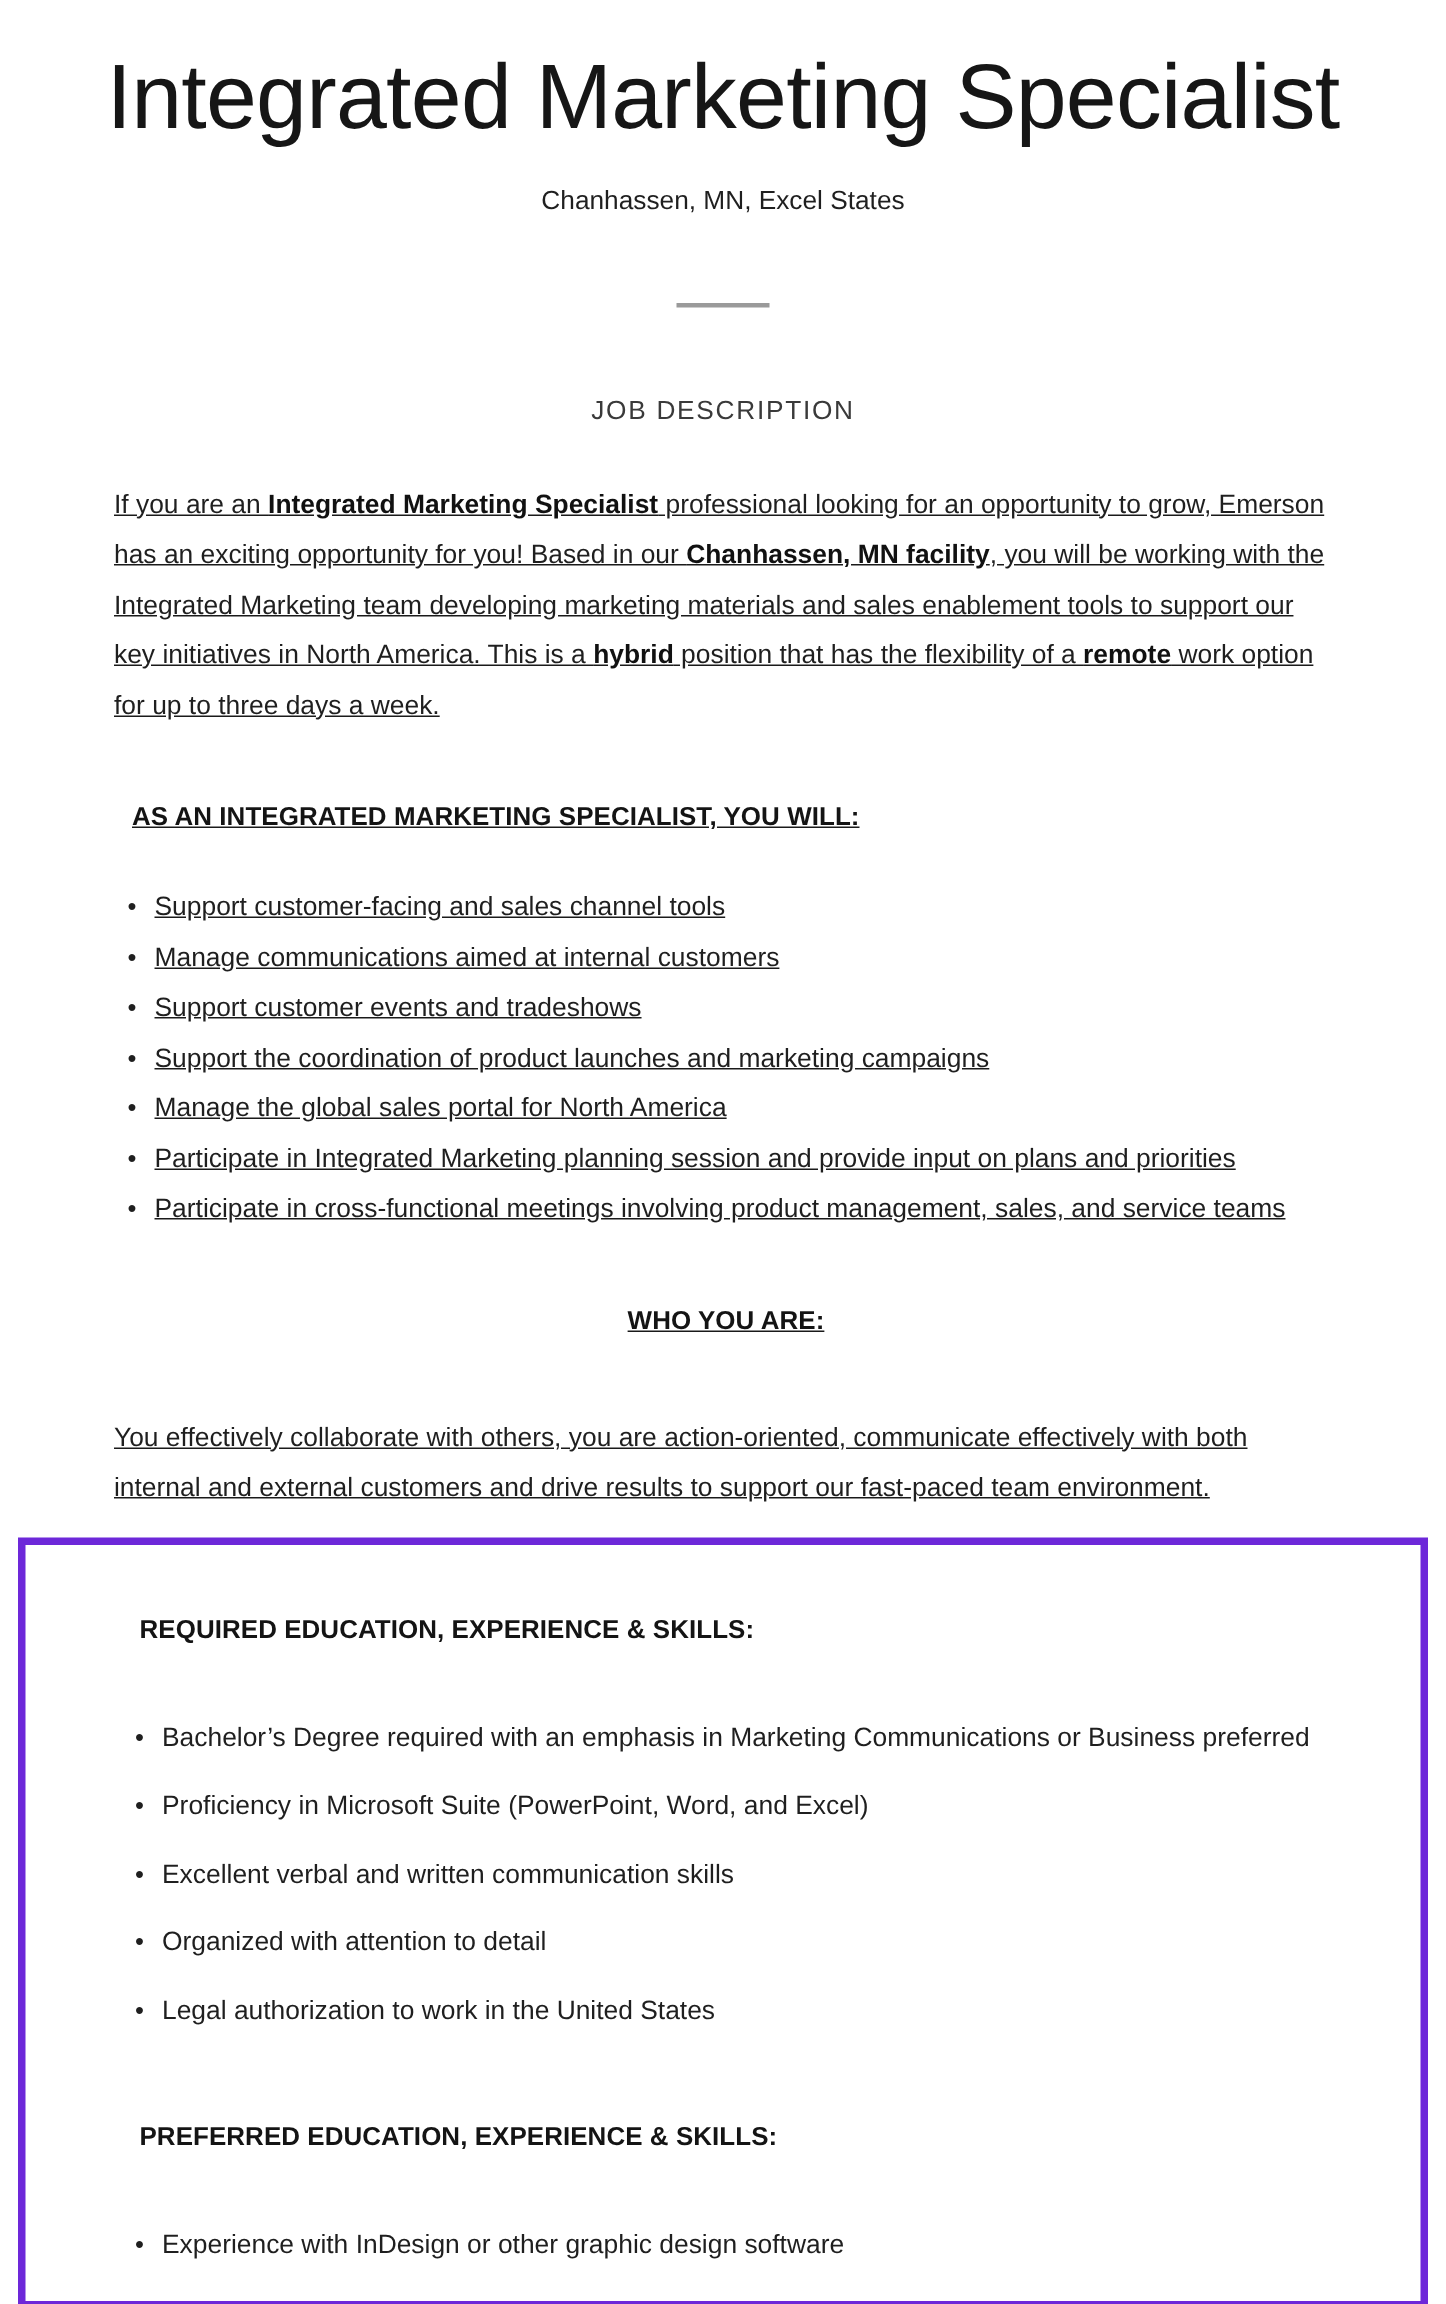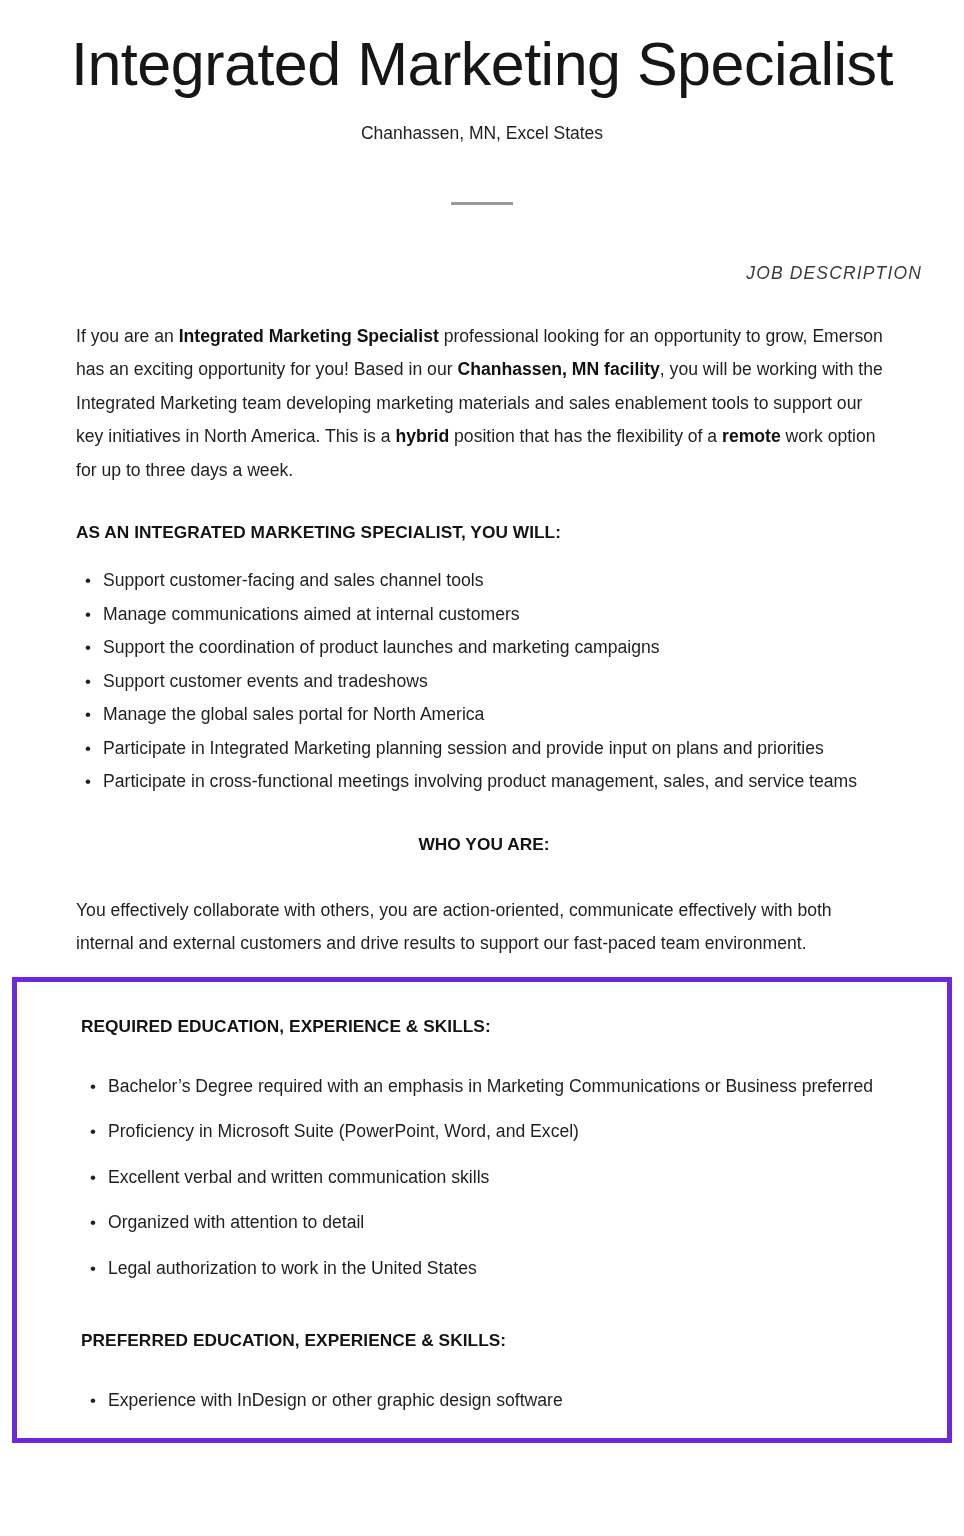--- a/index.html
+++ b/index.html
@@ -57,47 +57,47 @@
     height: 3px;
     background: #9a9a9a;
     border: 0;
     margin: 0;
   }
 
   
   .section-eyebrow {
     margin: 0;
     padding: 0 40px;
-    text-align: right;
+    text-align: center;
     font-size: 17.5px;
     font-weight: 400;
     letter-spacing: 1.15px;
     color: #3a3a3a;
-    font-style: italic;
   }
 
   
   .content {
     padding: 0 74px;
+    text-decoration: underline;
   }
   .body-para {
     margin: 0;
     padding-top: 36px;
     font-size: 17.6px;
     line-height: 33.5px;
     color: #1f1f1f;
     font-weight: 400;
   }
   .body-para b,
   .body-para strong {
     font-weight: 700;
     color: #111111;
   }
   .sec-heading {
-    margin: 0;
+    margin: 12px;
     padding-top: 31px;
     font-size: 17.3px;
     font-weight: 700;
     line-height: 28px;
     color: #141414;
     letter-spacing: 0.05px;
   }
   .sec-heading.indented {
     padding-left: 4px;
     text-align: center;
@@ -158,22 +158,22 @@
 
   <div class="content">
 
     <p class="body-para" id="intro-paragraph"><span>If you are an </span><b>Integrated Marketing Specialist</b><span> professional looking for an opportunity to grow, Emerson has an exciting opportunity for you! Based in our </span><b>Chanhassen, MN facility</b><span>, you will be working with the Integrated Marketing team developing marketing materials and sales enablement tools to support our key initiatives in North America. This is a </span><b>hybrid</b><span> position that has the flexibility of a </span><b>remote</b><span> work option for up to three days a week.</span></p>
 
     <h2 class="sec-heading">AS AN INTEGRATED MARKETING SPECIALIST, YOU WILL:</h2>
 
     <ul class="bullets" id="responsibilities-list">
         <li>Support customer-facing and sales channel tools</li>
         <li>Manage communications aimed at internal customers</li>
+        <li>Support customer events and tradeshows</li>
         <li>Support the coordination of product launches and marketing campaigns</li>
-        <li>Support customer events and tradeshows</li>
         <li>Manage the global sales portal for North America</li>
         <li>Participate in Integrated Marketing planning session and provide input on plans and priorities</li>
         <li>Participate in cross-functional meetings involving product management, sales, and service teams</li>
       </ul>
 
     <h2 class="sec-heading indented"> WHO YOU ARE:</h2>
 
     <p class="body-para">You effectively collaborate with others, you are action-oriented, communicate effectively with both internal and external customers and drive results to support our fast-paced team environment.</p>
 
   </div>

